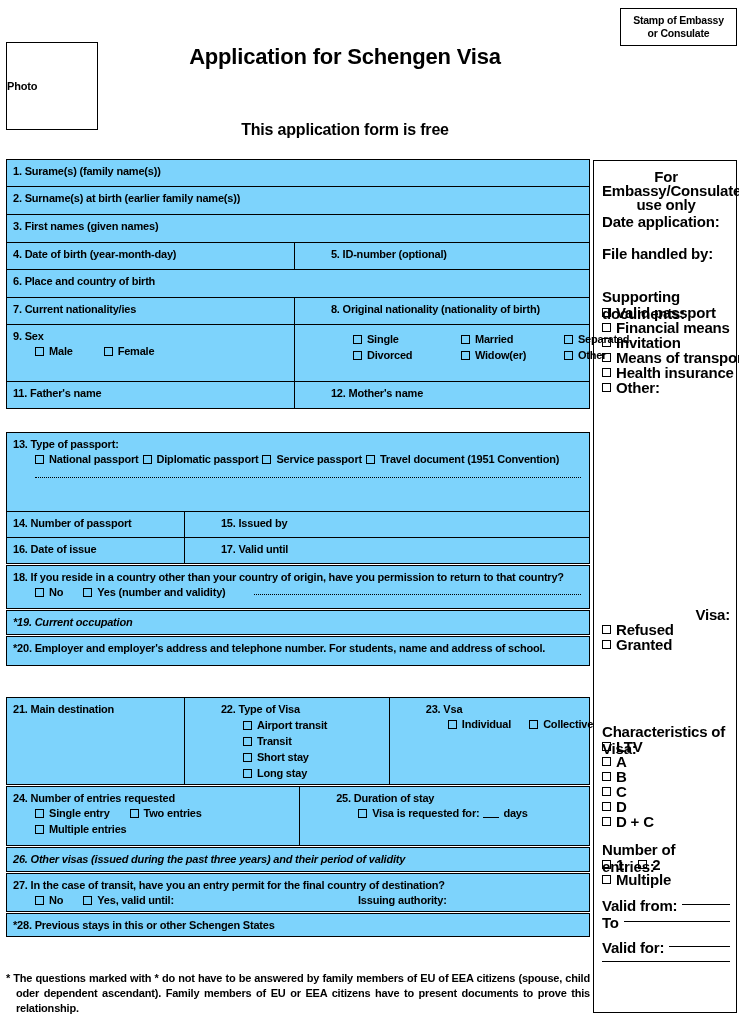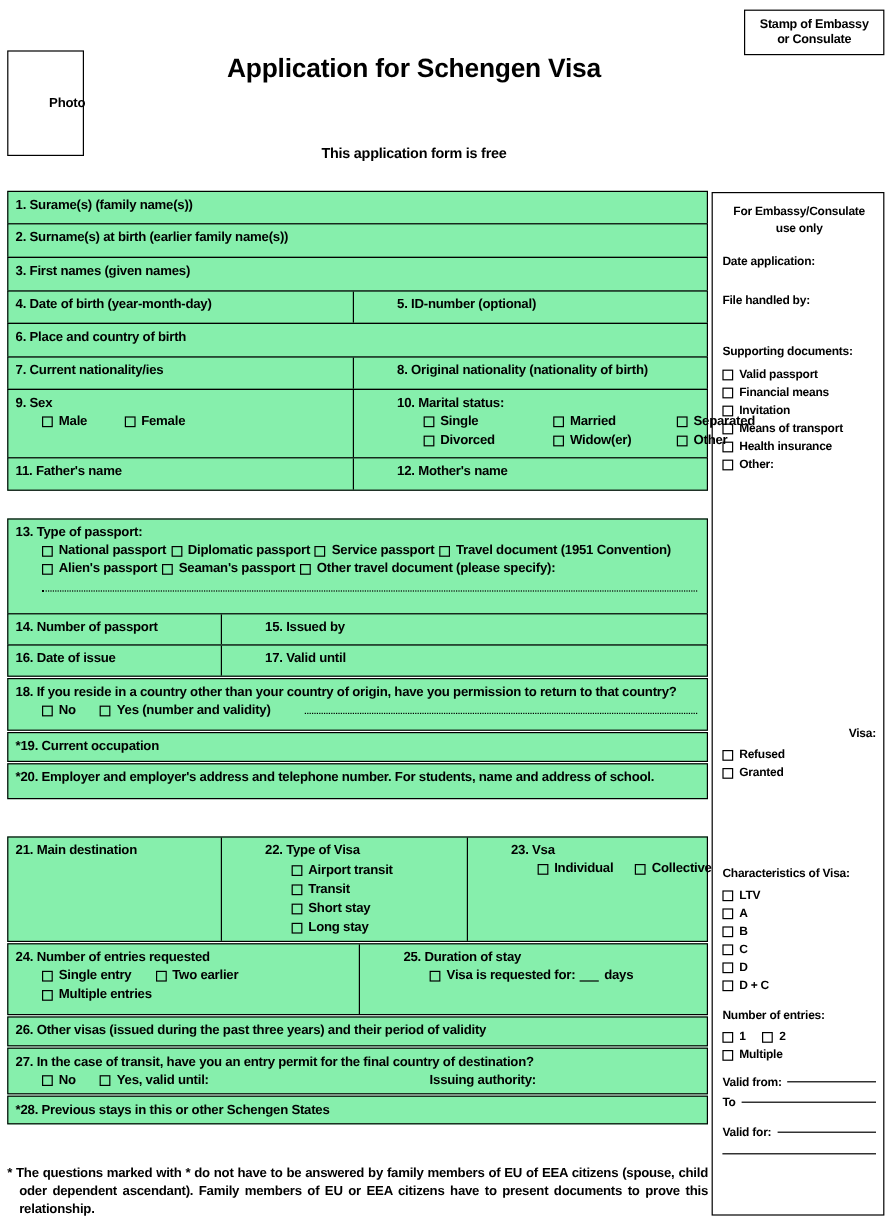--- a/index.html
+++ b/index.html
@@ -2,66 +2,66 @@
 <html><head>
 <meta charset="utf-8">
 <style>
   * { margin:0; padding:0; box-sizing:border-box; }
   html,body { background:#fff; }
   .page {
     position:relative; width:739px; height:1024px; background:#fff; color:#000;
     font-family:"Liberation Sans", sans-serif; font-weight:bold; font-size:11px;
     letter-spacing:-0.2px; overflow:hidden;
   }
-  .photo-box { position:absolute; left:6px; top:42px; width:64px; height:88px;
-    border:1.5px solid #000; display:flex; align-items:center; justify-content:center;padding-left:36px; }
+  .photo-box { position:absolute; left:6px; top:42px; width:92px; height:88px;
+    border:1.5px solid #000; display:flex; align-items:center; justify-content:flex-start; }
   .stamp-box { position:absolute; left:620px; top:8px; width:117px; height:38px;
     border:1.5px solid #000; display:flex; flex-direction:column; align-items:center;
     justify-content:center; font-size:10.5px; line-height:13px; }
   .title { position:absolute; top:44px; left:0; width:690px; text-align:center; font-size:22px; }
-  .subtitle { position:absolute; top:121px; left:0; width:690px; text-align:center; font-size:12px; }
+  .subtitle { position:absolute; top:121px; left:0; width:690px; text-align:center; font-size:16px; }
 
   .main { position:absolute; left:6px; top:160px; width:584px; }
-  .row { position:relative; border:1px solid #000; margin-top:-1px; padding:5px 6px; background:#86efac; }
+  .row { position:relative; border:1px solid #000; margin-top:-1px; padding:5px 6px; background:#7dd3fc; }
   .row.dgap { margin-top:1px; }
   .row.blockgap-b { margin-top:23px; }
   .row.blockgap-c { margin-top:31px; }
   .split { display:flex; padding:0; align-items:stretch; }
   .split > div { padding:5px 6px; }
   .split > div + div { border-left:1px solid #000;padding-left:36px; }
   .c49 { width:49.3%; flex:none; }
   .c30 { width:30.4%; flex:none; }
   .c35 { width:35.2%; flex:none; }
   .c50 { width:50.2%; flex:none; }
   .cfill { flex:1; min-width:0; }
 
   .h28 { min-height:28px; } .h29 { min-height:29px; } .h27 { min-height:27px; }
   .h58 { min-height:58px; } .h80 { min-height:80px; } .h44 { min-height:44px; }
-  .h25 { min-height:25px; } .h30 { min-height:30px; } .h86 { min-height:86px;justify-content:center; }
+  .h25 { min-height:25px;font-style:italic; } .h30 { min-height:30px; } .h86 { min-height:86px;justify-content:center; }
   .h60 { min-height:60px; } .h38 { min-height:38px; } .h24 { min-height:24px; }
 
   .cb { display:inline-block; width:9px; height:9px; border:1px solid #000;
     margin-right:5px; flex:none; vertical-align:-1px; }
   .opt { display:inline-flex; align-items:center; white-space:nowrap; }
   .opts { padding-left:22px; margin-top:3px; }
   .flexopts { display:flex; }
   .g14 { gap:4px; } .g20 { gap:20px; } .g18 { gap:18px; } .g28 { gap:31px; }
   .stack > .opt { display:flex; margin-top:4px; }
   .marital-grid { display:grid; grid-template-columns:108px 103px auto;
     row-gap:4px; padding-left:22px; margin-top:3px; }
   .dotline { border-bottom:1px dotted #000; height:1px; }
   .dot13 { margin:12px 2px 4px 22px; }
   .inline-entry { display:flex; align-items:flex-end; }
   .inline-entry .dotfill { flex:1; margin:0 2px 3px 8px; }
   .blank16 { display:inline-block; width:16px; height:10px;
     border-bottom:1px solid #000; margin:0 4px; }
   .issuing { position:absolute; left:345px; }
 
   .sidebar { position:absolute; left:593px; top:160px; width:144px; height:853px;
-    border:1.5px solid #000; font-size:10px; }
+    border:1.5px solid #000; font-size:15px; }
   .sb-abs { position:absolute; left:8px; right:6px; }
   .sb-title { text-align:center; top:9px; line-height:14px; }
   .sb-list .opt { display:flex; align-items:center; height:15px; }
   .sb-line { display:flex; align-items:center; }
   .sb-line .fill { flex:1; border-bottom:1.5px solid #000; margin:0 0 2px 5px; height:1px; }
   .sb-underline { border-bottom:1.5px solid #000; height:1px; }
 
   .footnote { position:absolute; left:6px; top:971px; width:584px; line-height:15px;
     text-align:justify; padding-left:10px; text-indent:-10px; }
 </style>
@@ -121,21 +121,20 @@
               <span class="cb"></span>
               <span>Male</span>
             </span>
           <span class="opt">
               <span class="cb"></span>
               <span>Female</span>
             </span>
         </div>
       </div>
       <div class="cfill">
-        <div>10. Marital status:</div>
         <div class="marital-grid">
           <span class="opt">
               <span class="cb"></span>
               <span>Single</span>
             </span>
           <span class="opt">
               <span class="cb"></span>
               <span>Married</span>
             </span>
           <span class="opt">
@@ -177,34 +176,20 @@
             <span class="cb"></span>
             <span>Diplomatic passport</span>
           </span>
         <span class="opt">
             <span class="cb"></span>
             <span>Service passport</span>
           </span>
         <span class="opt">
             <span class="cb"></span>
             <span>Travel document (1951 Convention)</span>
-          </span>
-      </div>
-      <div class="opts flexopts g14">
-        <span class="opt">
-            <span class="cb"></span>
-            <span>Alien's passport</span>
-          </span>
-        <span class="opt">
-            <span class="cb"></span>
-            <span>Seaman's passport</span>
-          </span>
-        <span class="opt">
-            <span class="cb"></span>
-            <span>Other travel document (please specify):</span>
           </span>
       </div>
       <div class="dotline dot13"></div>
     </div>
     <div class="row split h27">
       <div class="c30">
         <div>14. Number of passport</div>
       </div>
       <div class="cfill">
         <div>15. Issued by</div>
@@ -281,21 +266,21 @@
     <div class="row split h60 dgap">
       <div class="c50">
         <div>24. Number of entries requested</div>
         <div class="opts flexopts g20">
           <span class="opt">
               <span class="cb"></span>
               <span>Single entry</span>
             </span>
           <span class="opt">
               <span class="cb"></span>
-              <span>Two earlier</span>
+              <span>Two entries</span>
             </span>
         </div>
         <div class="opts" style="margin-top:4px;">
           <span class="opt">
               <span class="cb"></span>
               <span>Multiple entries</span>
             </span>
         </div>
       </div>
       <div class="cfill">

